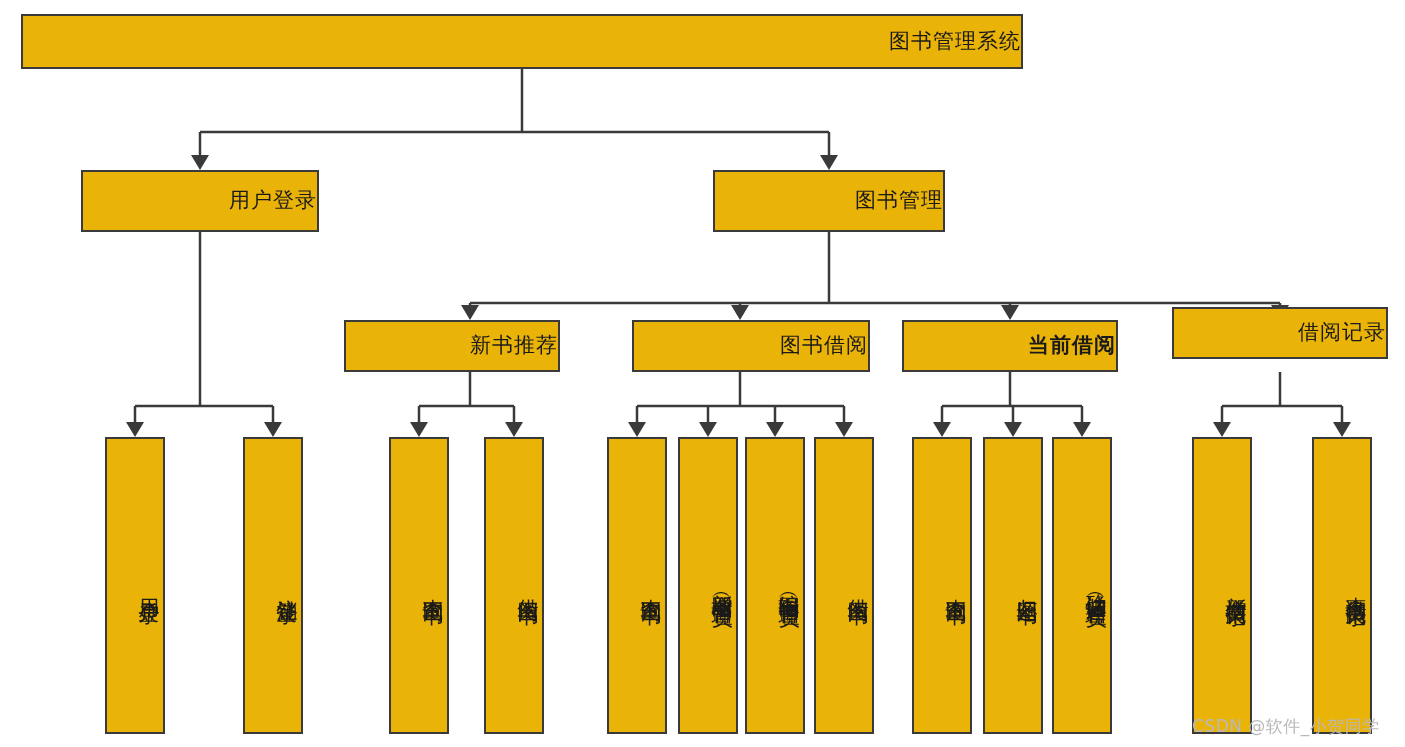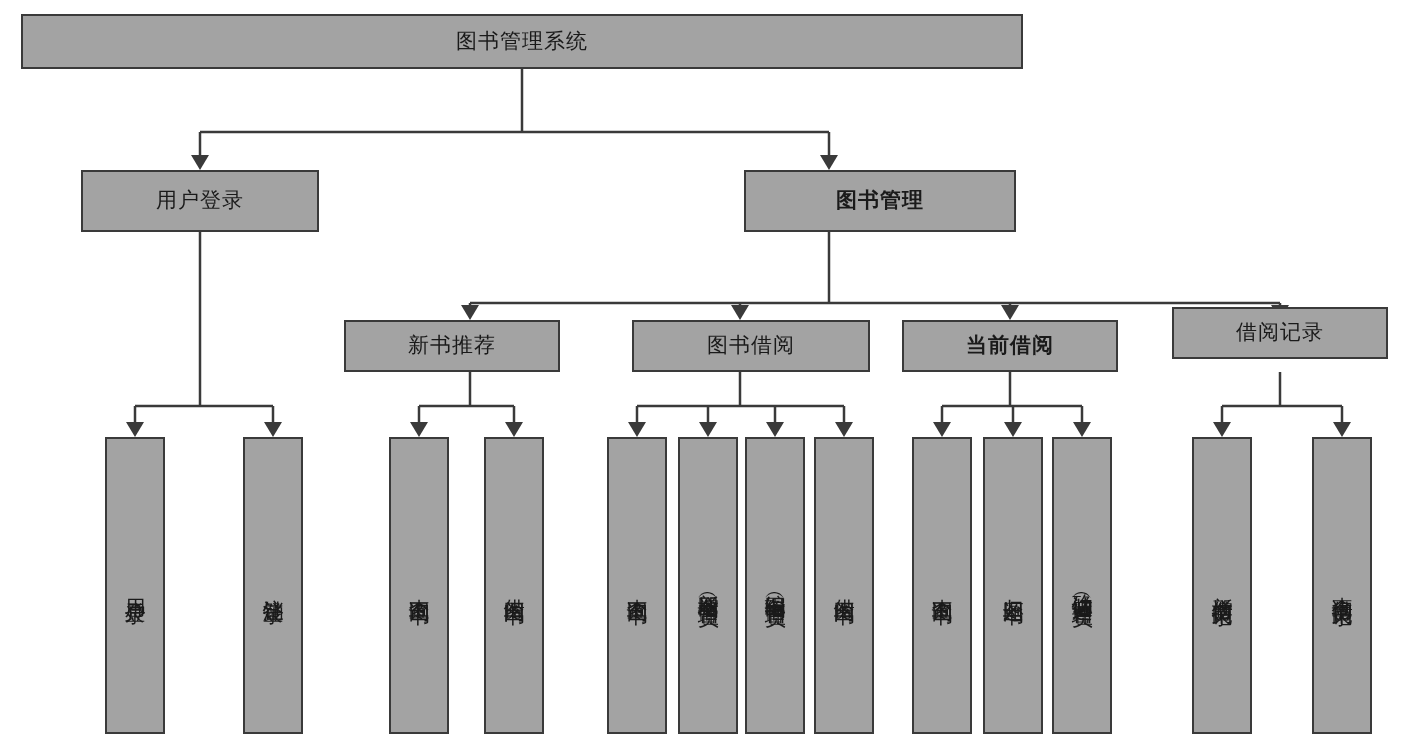--- a/index.html
+++ b/index.html
@@ -20,25 +20,25 @@
   svg#edges {
     position: absolute;
     left: 0;
     top: 0;
     width: 1405px;
     height: 747px;
   }
   .node {
     position: absolute;
     box-sizing: border-box;
-    background: #a3a3a3;
+    background: #eab308;
     border: 2.5px solid #3a3a3a;
     display: flex;
     align-items: center;
-    justify-content: center;
+    justify-content: flex-end;
     color: #1a1a1a;
   }
   .node-h .label {
     font-size: 21px;
     line-height: 1.2;
     letter-spacing: 1px;
     white-space: nowrap;
   }
   .node-v {
     padding: 6px 0;
@@ -119,21 +119,21 @@
       <line x1="1342" y1="406" x2="1342" y2="424" stroke="#3a3a3a" stroke-width="2.5"></line>
       <polygon points="1333,422 1351,422 1342,437" fill="#3a3a3a"></polygon>
     </svg>
   <div id="nodes-layer">
       <div class="node node-h" style="left: 21px; top: 14px; width: 1002px; height: 55px;">
         <span class="label">图书管理系统</span>
       </div>
       <div class="node node-h" style="left: 81px; top: 170px; width: 238px; height: 62px;">
         <span class="label">用户登录</span>
       </div>
-      <div class="node node-h" style="left: 744px; top: 170px; width: 272px; height: 62px; font-weight: bold;">
+      <div class="node node-h" style="left: 713px; top: 170px; width: 232px; height: 62px;">
         <span class="label">图书管理</span>
       </div>
       <div class="node node-h" style="left: 344px; top: 320px; width: 216px; height: 52px;">
         <span class="label">新书推荐</span>
       </div>
       <div class="node node-h" style="left: 632px; top: 320px; width: 238px; height: 52px;">
         <span class="label">图书借阅</span>
       </div>
       <div class="node node-h" style="left: 902px; top: 320px; width: 216px; height: 52px; font-weight: bold;">
         <span class="label">当前借阅</span>
@@ -174,13 +174,14 @@
       <div class="node node-v" style="left: 1052px; top: 437px; width: 60px; height: 297px;">
         <span class="label">确认归还（管理员）</span>
       </div>
       <div class="node node-v" style="left: 1192px; top: 437px; width: 60px; height: 297px;">
         <span class="label">新增借阅记录</span>
       </div>
       <div class="node node-v" style="left: 1312px; top: 437px; width: 60px; height: 297px;">
         <span class="label">查询借阅记录</span>
       </div>
     </div>
+  <div class="watermark" style="left: 1192px; top: 715px;">CSDN @软件_小贺同学</div>
 </div>
 
 </body></html>

